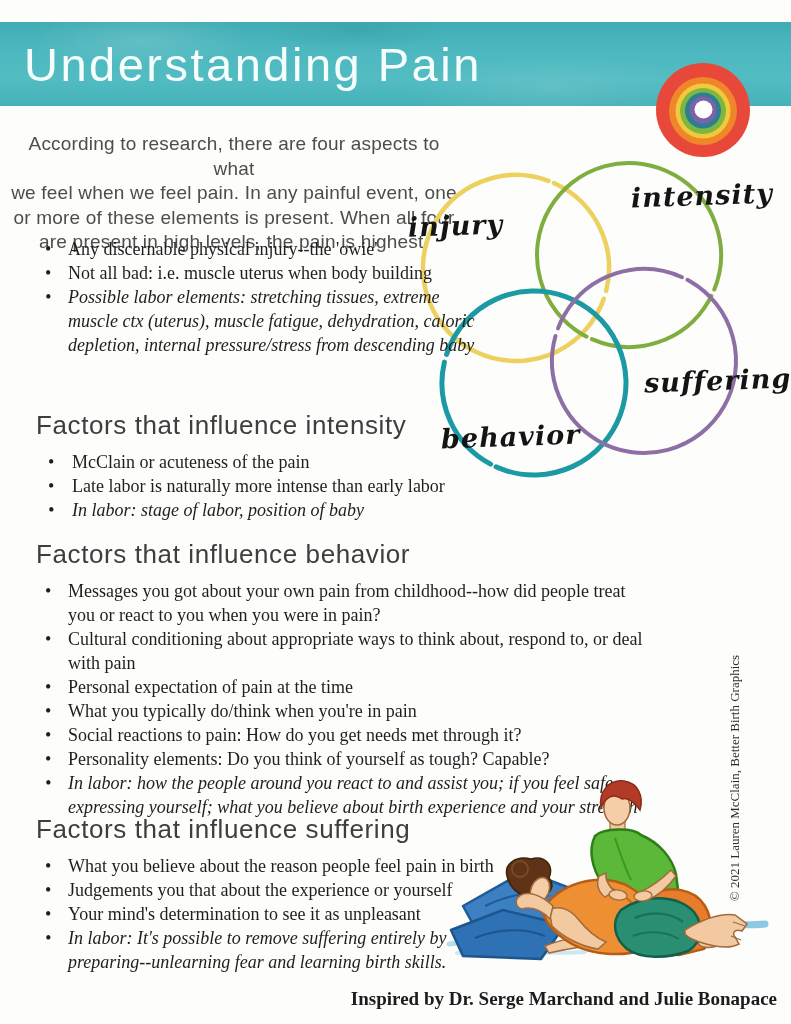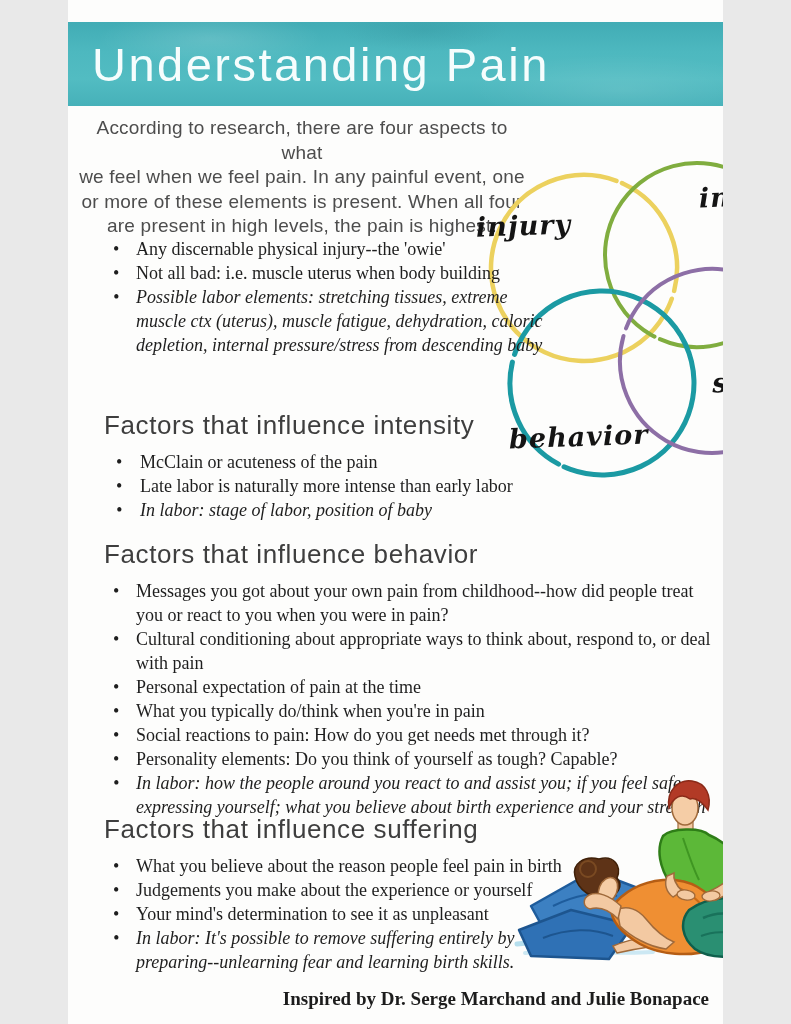--- a/index.html
+++ b/index.html
@@ -1,19 +1,19 @@
 <!DOCTYPE html>
 <html><head>
 <meta charset="utf-8">
 <title>Understanding Pain</title>
 <style>
   * { margin:0; padding:0; box-sizing:border-box; }
   html,body { background:#e9e9e9; }
   .page {
-    position:relative; width:655px; height:1024px; margin:0 auto;
+    position:relative; width:791px; height:1024px; margin:0 auto;
     background:#fdfdfc; overflow:hidden;
     font-family:"Liberation Sans", sans-serif;
   }
   
   .band {
     position:absolute; left:0; top:22px; width:791px; height:84px;
     background:
       radial-gradient(ellipse 160px 40px at 18% 20%, rgba(255,255,255,.14), rgba(255,255,255,0) 70%),
       radial-gradient(ellipse 220px 50px at 70% 80%, rgba(255,255,255,.10), rgba(255,255,255,0) 70%),
       radial-gradient(ellipse 120px 30px at 45% 10%, rgba(0,60,70,.08), rgba(0,60,70,0) 70%),
@@ -22,21 +22,21 @@
   .band-title {
     position:absolute; left:24px; top:0; height:84px;
     display:flex; align-items:center;
     font-size:47px; font-weight:400; letter-spacing:2.5px;
     color:#f6fdfd;
   }
   
   .logo { position:absolute; left:655px; top:62px; width:96px; height:96px; }
   
   .intro {
-    position:absolute; left:8px; top:116px; width:452px;
+    position:absolute; left:8px; top:132px; width:452px;
     text-align:center; font-size:19px; line-height:24.5px;
     color:#4d4d4d; letter-spacing:.2px;
   }
   
   .venn-svg { position:absolute; left:398px; top:148px; width:365px; height:335px; }
   .venn-label {
     position:absolute; font-family:"DejaVu Serif", serif;
     font-style:italic; font-weight:bold; font-size:27px; color:#141414;
     letter-spacing:1px; transform:rotate(-2deg); white-space:nowrap;
   }
@@ -150,21 +150,21 @@
       <li>Social reactions to pain: How do you get needs met through it?</li>
       <li>Personality elements: Do you think of yourself as tough? Capable?</li>
       <li class="it">In labor: how the people around you react to and assist you; if you feel safe expressing yourself; what you believe about birth experience and your strength</li>
     </ul>
   </div>
 
   <div class="section sec-suffering">
     <div class="sec-heading">Factors that influence suffering</div>
     <ul class="bullets">
       <li>What you believe about the reason people feel pain in birth</li>
-      <li>Judgements you make about the experience or yourself</li>
+      <li>Judgements you that about the experience or yourself</li>
       <li>Your mind's determination to see it as unpleasant</li>
       <li class="it">In labor: It's possible to remove suffering entirely by preparing--unlearning fear and learning birth skills.</li>
     </ul>
   </div>
 
   <div class="side-credit">© 2021 Lauren McClain, Better Birth Graphics</div>
 
   <div class="illus">
     <svg width="350" height="235" viewBox="0 0 350 235">
 

